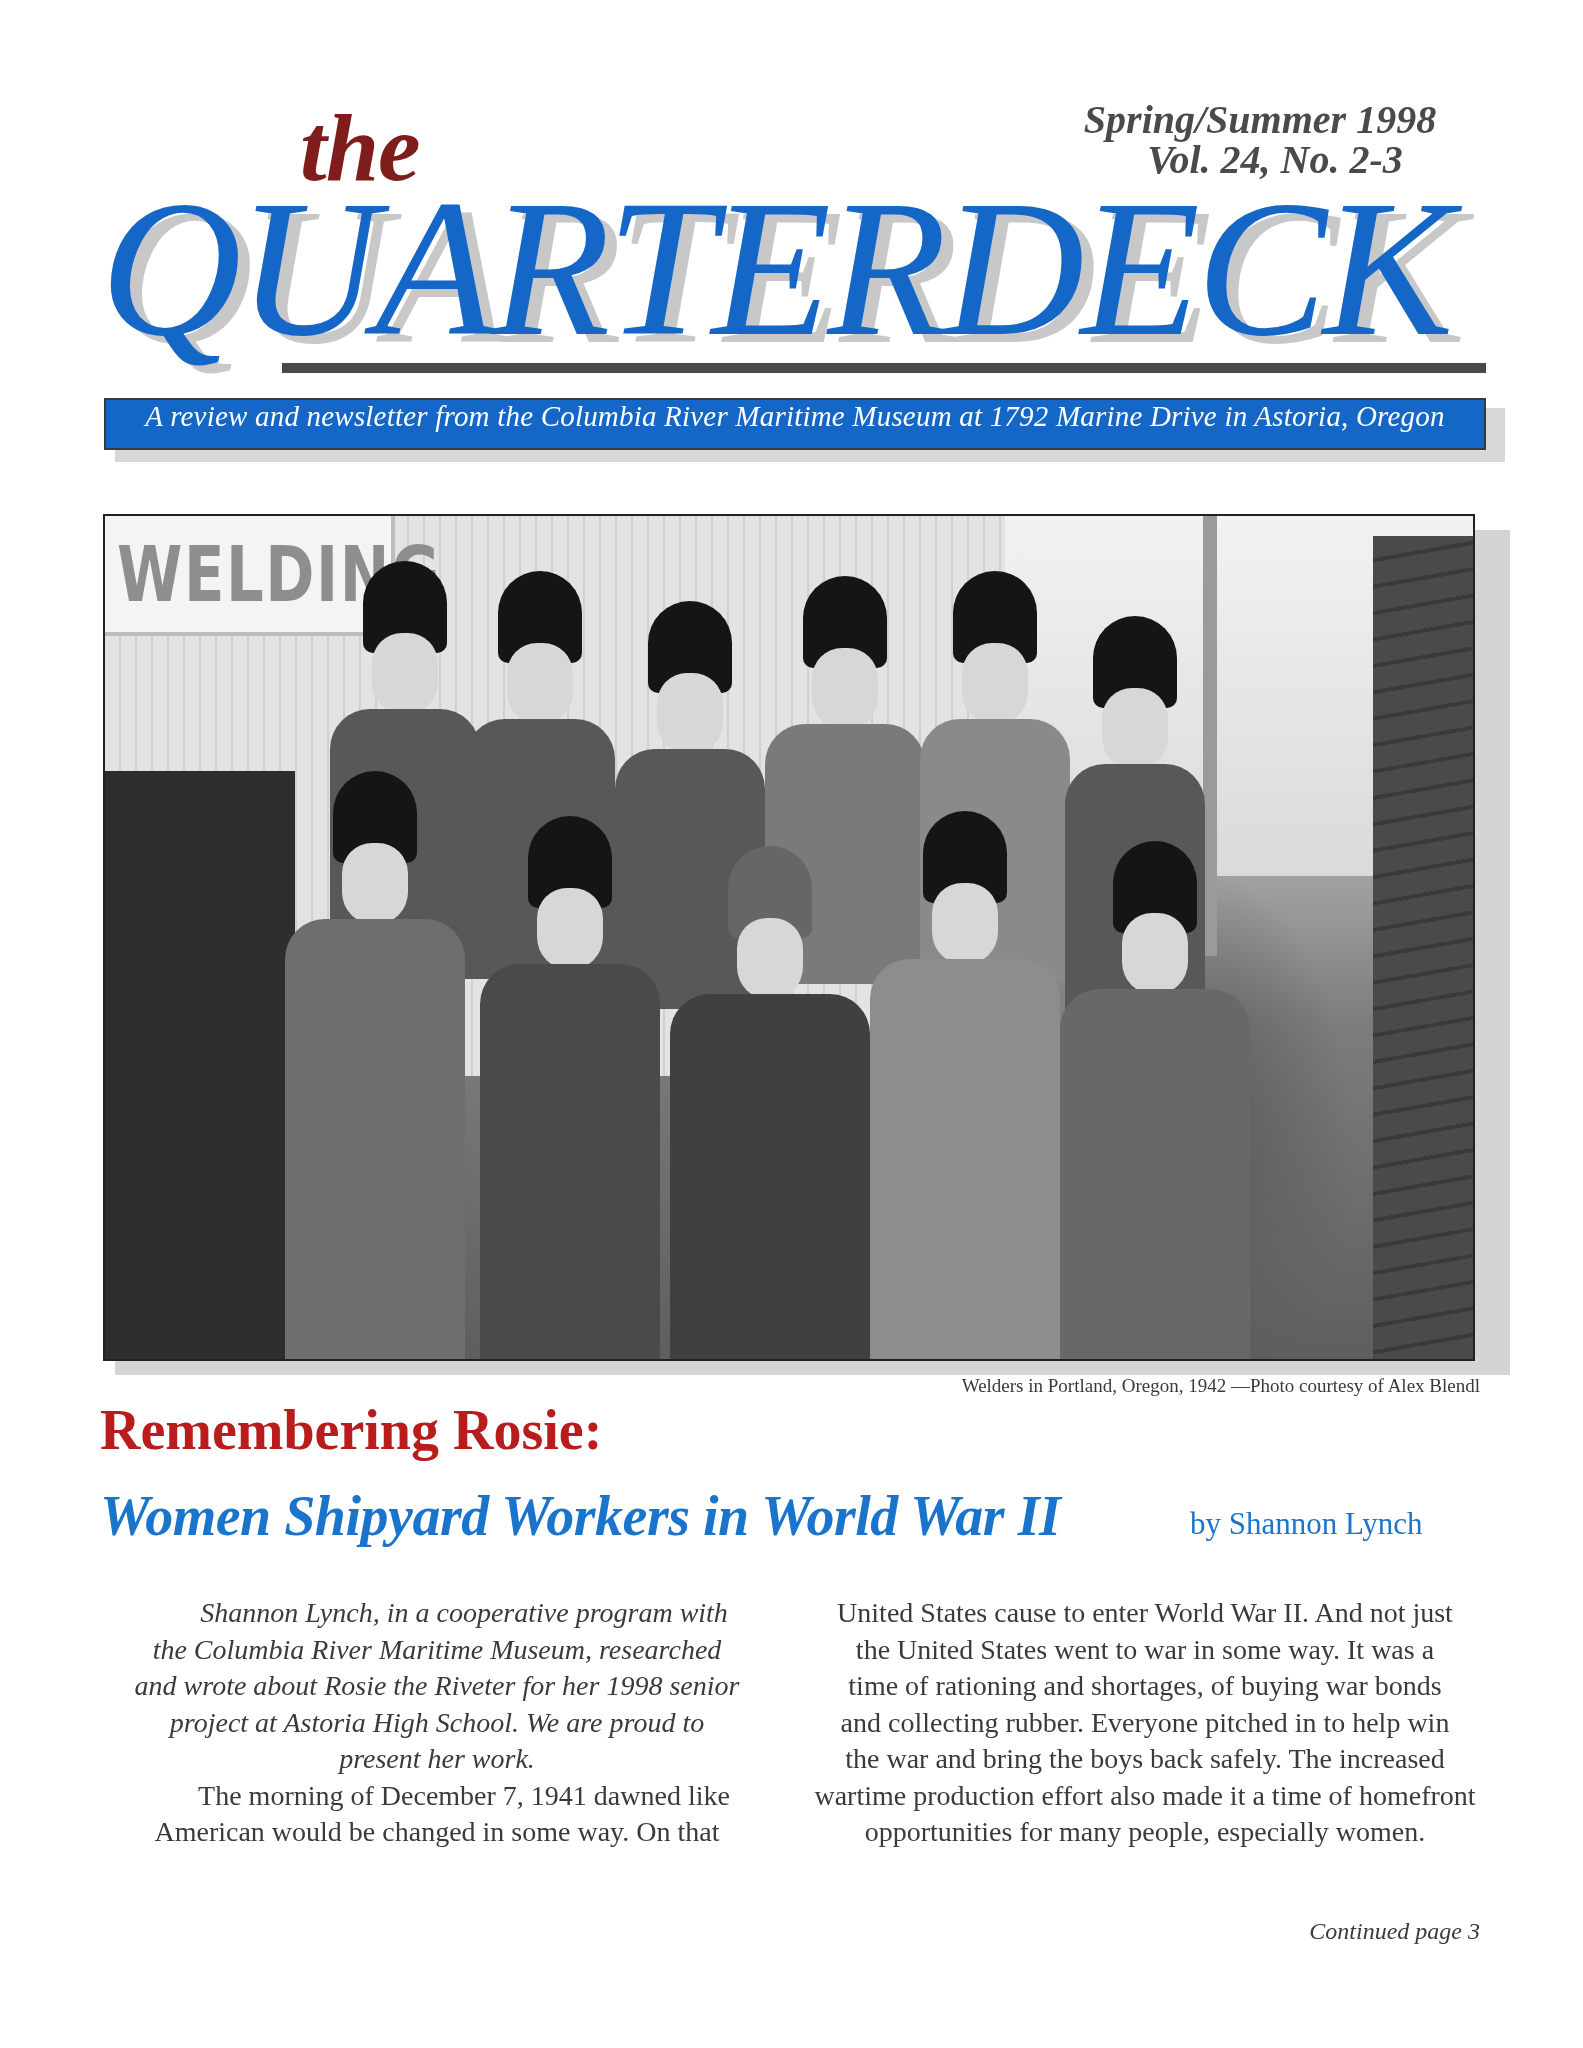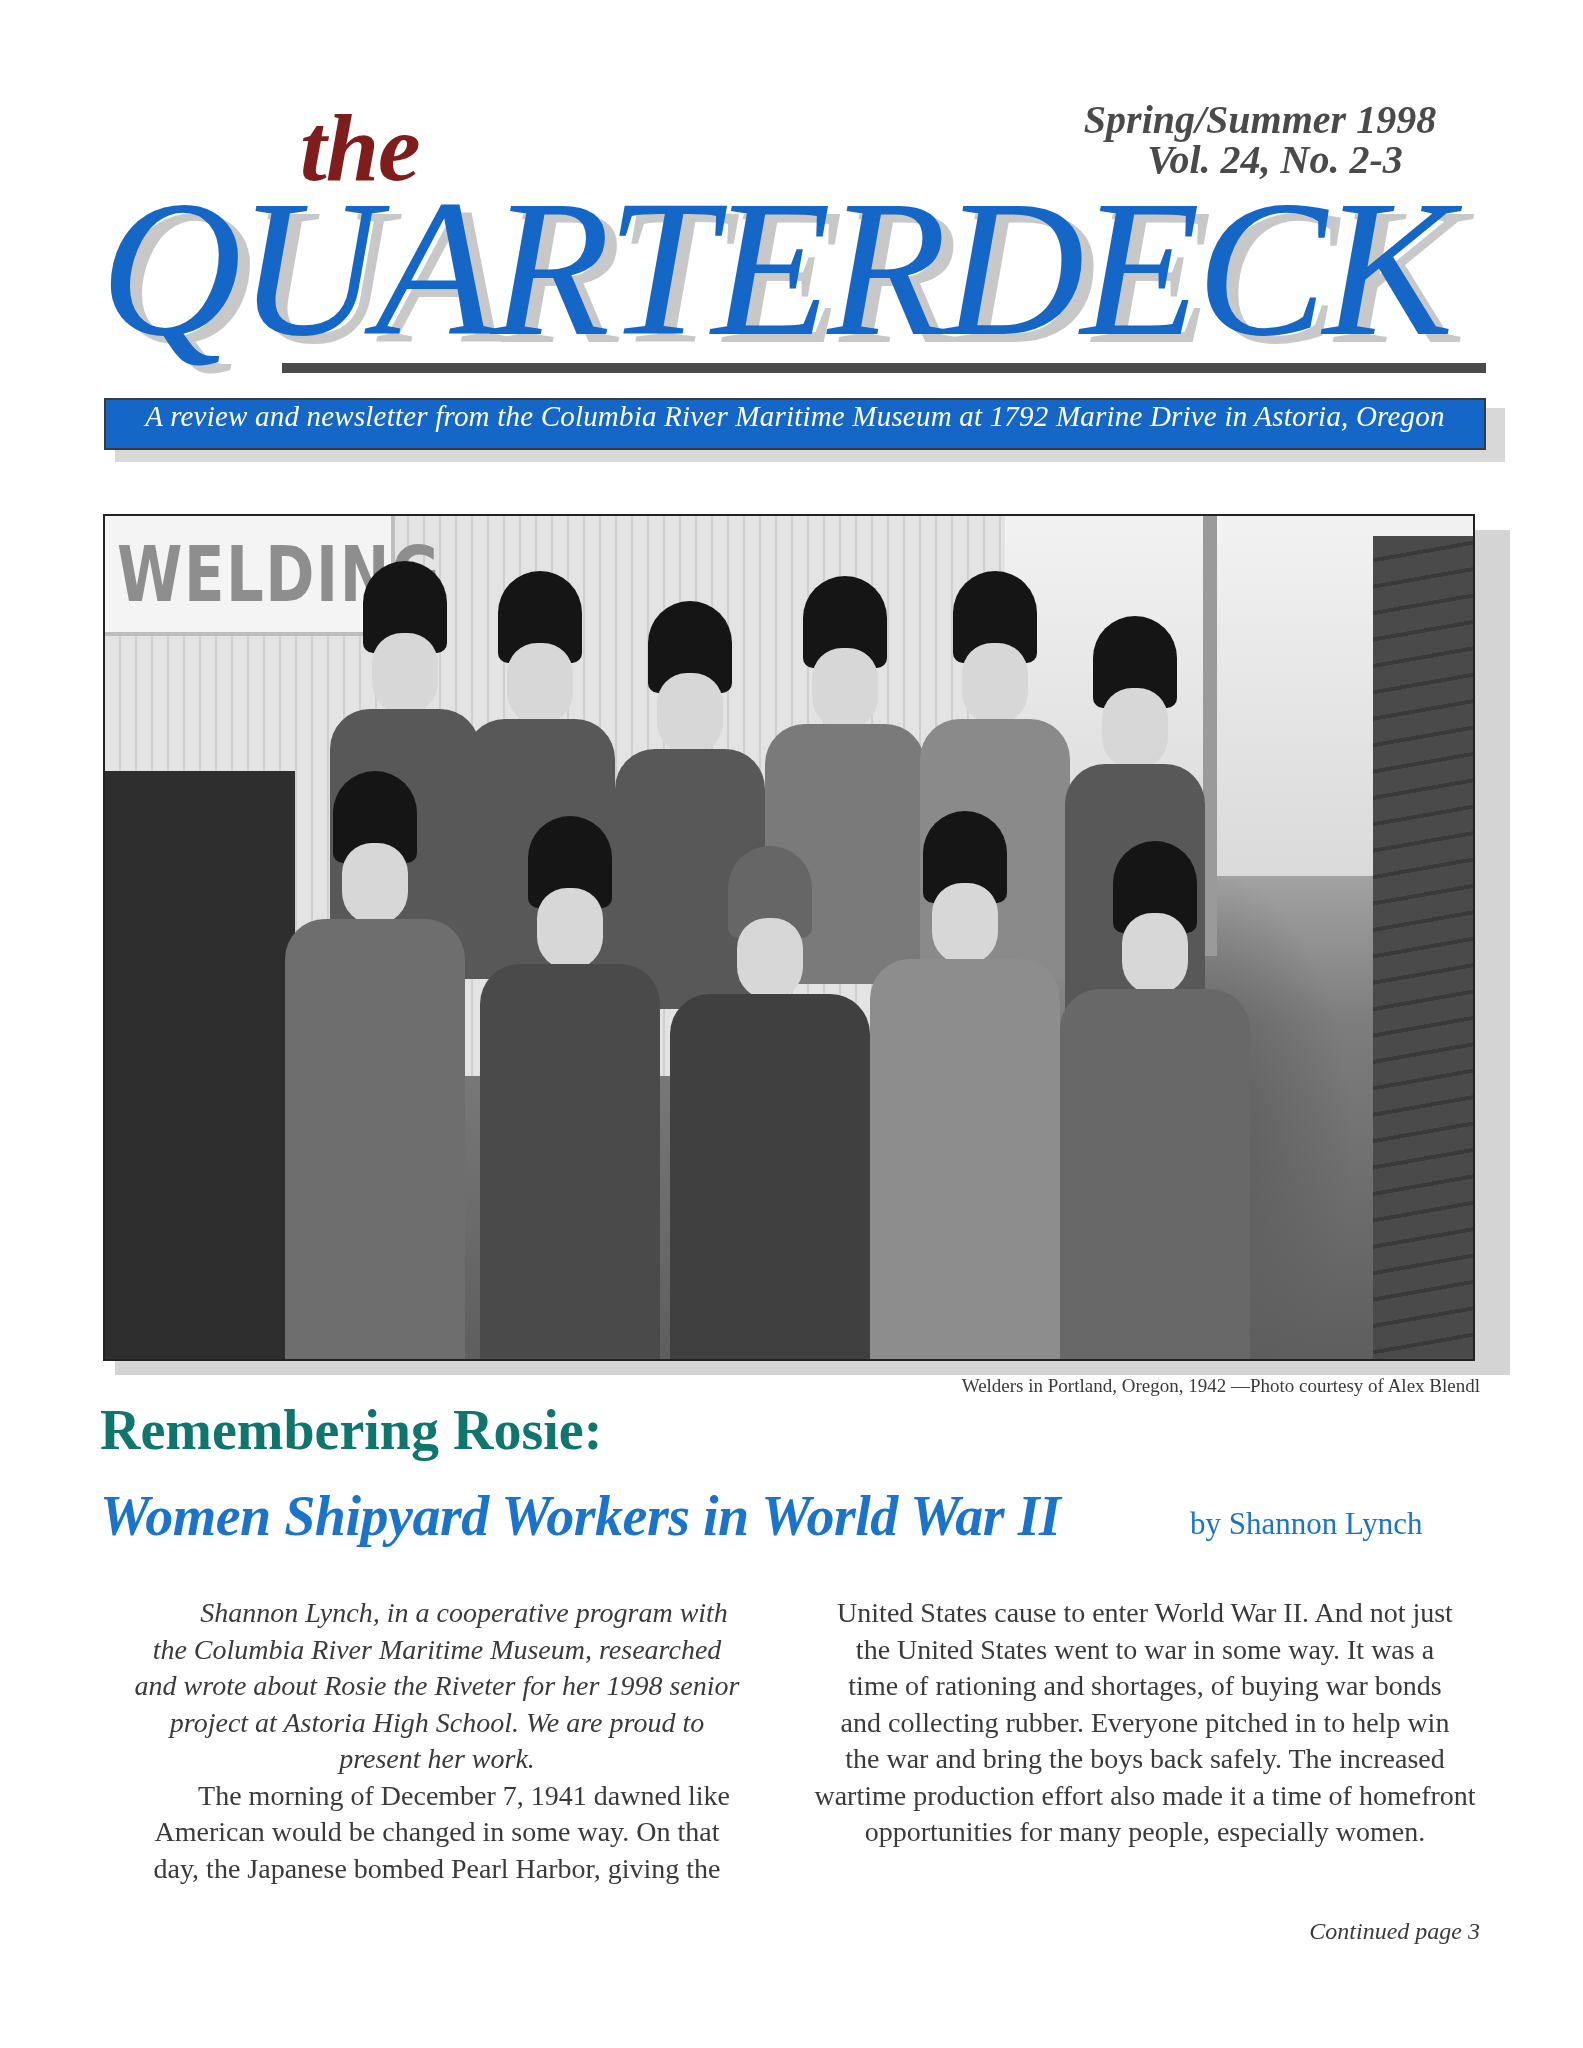--- a/index.html
+++ b/index.html
@@ -39,21 +39,21 @@
   .photo .sign span { font-family: "DejaVu Sans", sans-serif; font-weight: bold; font-size: 76px; color: #8e8e8e; letter-spacing: 2px; transform: scaleX(0.78); transform-origin: left center; }
   .photo .door { position: absolute; left: 0; top: 255px; width: 190px; height: 590px; background: #2e2e2e; }
   .worker { position: absolute; }
   .worker .helmet { position: absolute; left: 50%; transform: translateX(-50%); top: 0; width: 84px; height: 92px; background: #151515; border-radius: 42px 42px 10px 10px; }
   .worker .face { position: absolute; left: 50%; transform: translateX(-50%); top: 72px; width: 66px; height: 82px; background: #d7d7d7; border-radius: 33px 33px 36px 36px; }
   .worker .body { position: absolute; left: 50%; transform: translateX(-50%); top: 148px; border-radius: 40px 40px 0 0; background: #585858; }
 
   .caption { left: 800px; top: 1375px; width: 680px; text-align: right; font-size: 19px; color: #3a3a3a; white-space: nowrap; }
 
   
-  .headline { left: 100px; top: 1402px; font-size: 56px; font-weight: bold; color: #0f766e; line-height: 1; white-space: nowrap; }
+  .headline { left: 100px; top: 1402px; font-size: 56px; font-weight: bold; color: #b91c1c; line-height: 1; white-space: nowrap; }
   .subhead { left: 100px; top: 1488px; font-size: 56px; font-weight: bold; font-style: italic; color: #1a74cc; line-height: 1; white-space: nowrap; letter-spacing: -0.5px; }
   .byline { left: 1190px; top: 1506px; font-size: 31px; color: #1a74cc; white-space: nowrap; }
 
   
   .col { top: 1595px; font-size: 28px; line-height: 36.5px; color: #3a3a3a; text-align: center; }
   .col-left { left: 97px; width: 680px; }
   .col-right { left: 800px; width: 690px; }
   .line { white-space: nowrap; display: block; }
   .intro .line { font-style: italic; }
   .indent { padding-left: 54px; }
@@ -160,21 +160,20 @@
   <div class="intro">
     <span class="line indent">Shannon Lynch, in a cooperative program with</span>
     <span class="line">the Columbia River Maritime Museum, researched</span>
     <span class="line">and wrote about Rosie the Riveter for her 1998 senior</span>
     <span class="line">project at Astoria High School. We are proud to</span>
     <span class="line">present her work.</span>
   </div>
   <div>
     <span class="line indent">The morning of December 7, 1941 dawned like</span>
     <span class="line">American would be changed in some way.  On that</span>
-    <span class="line">day, the Japanese bombed Pearl Harbor, giving the</span>
   </div>
 </div>
 
 <div class="abs col col-right">
   <span class="line">United States cause to enter World War II.  And not just</span>
   <span class="line">the United States went to war in some way.  It was a</span>
   <span class="line">time of rationing and shortages, of buying war bonds</span>
   <span class="line">and collecting rubber.  Everyone pitched in to help win</span>
   <span class="line">the war and bring the boys back safely. The increased</span>
   <span class="line">wartime production effort also made it a time of homefront</span>

